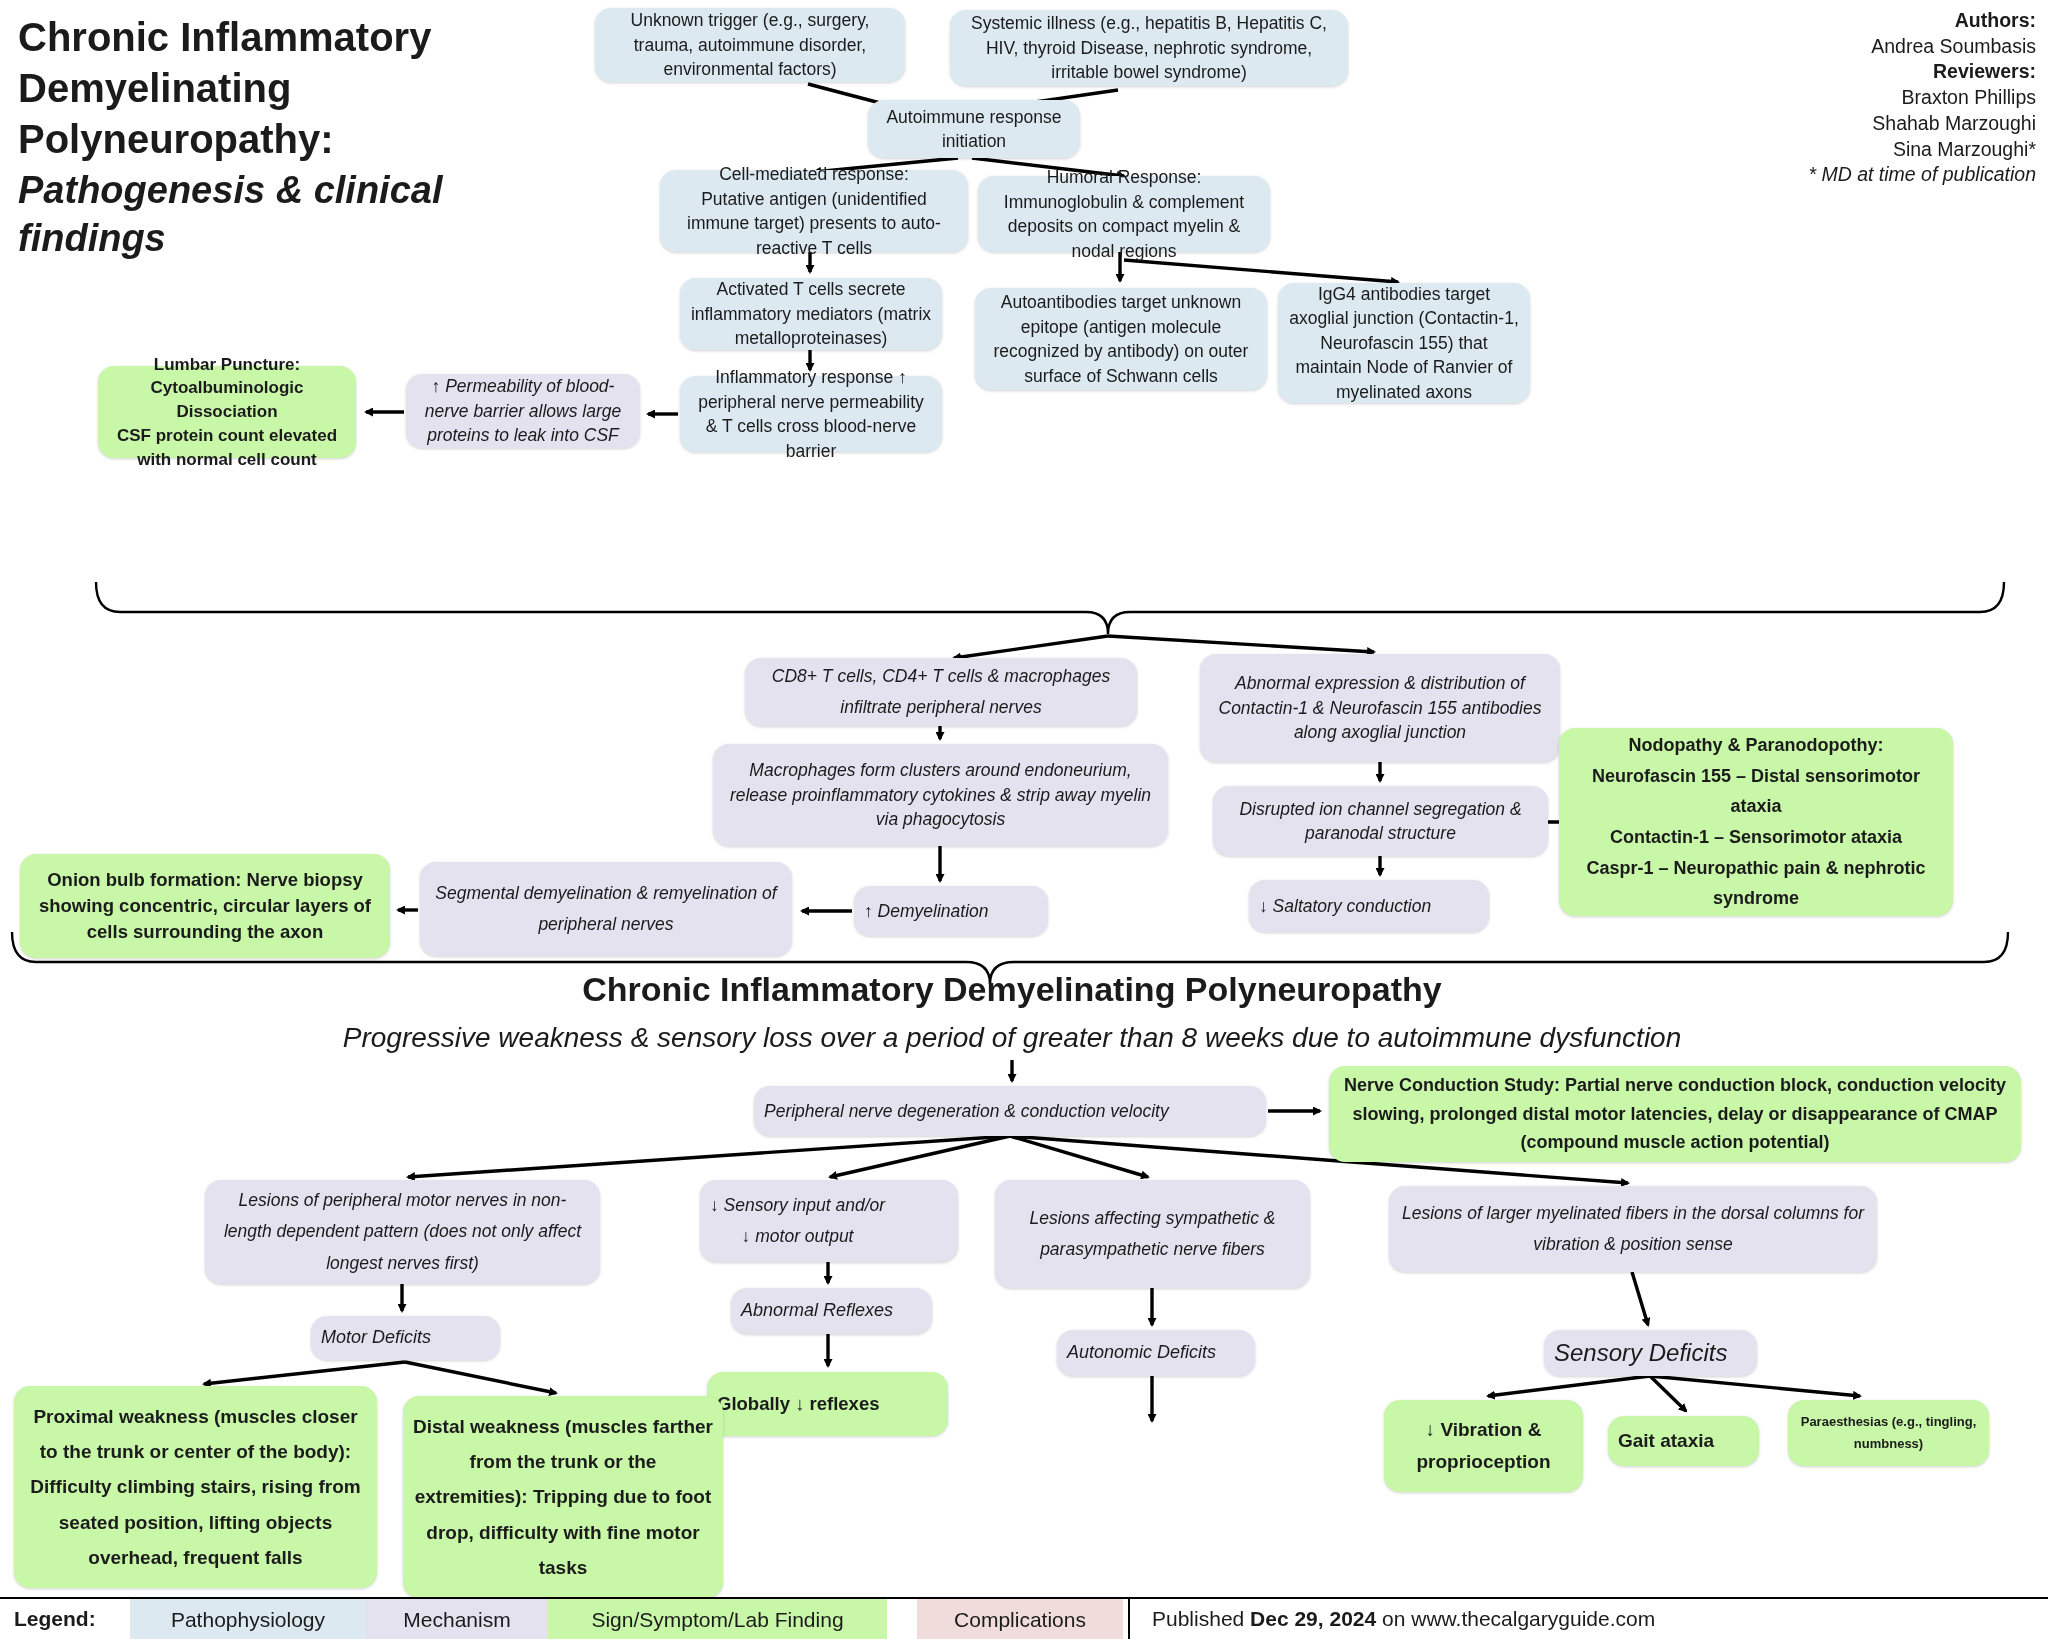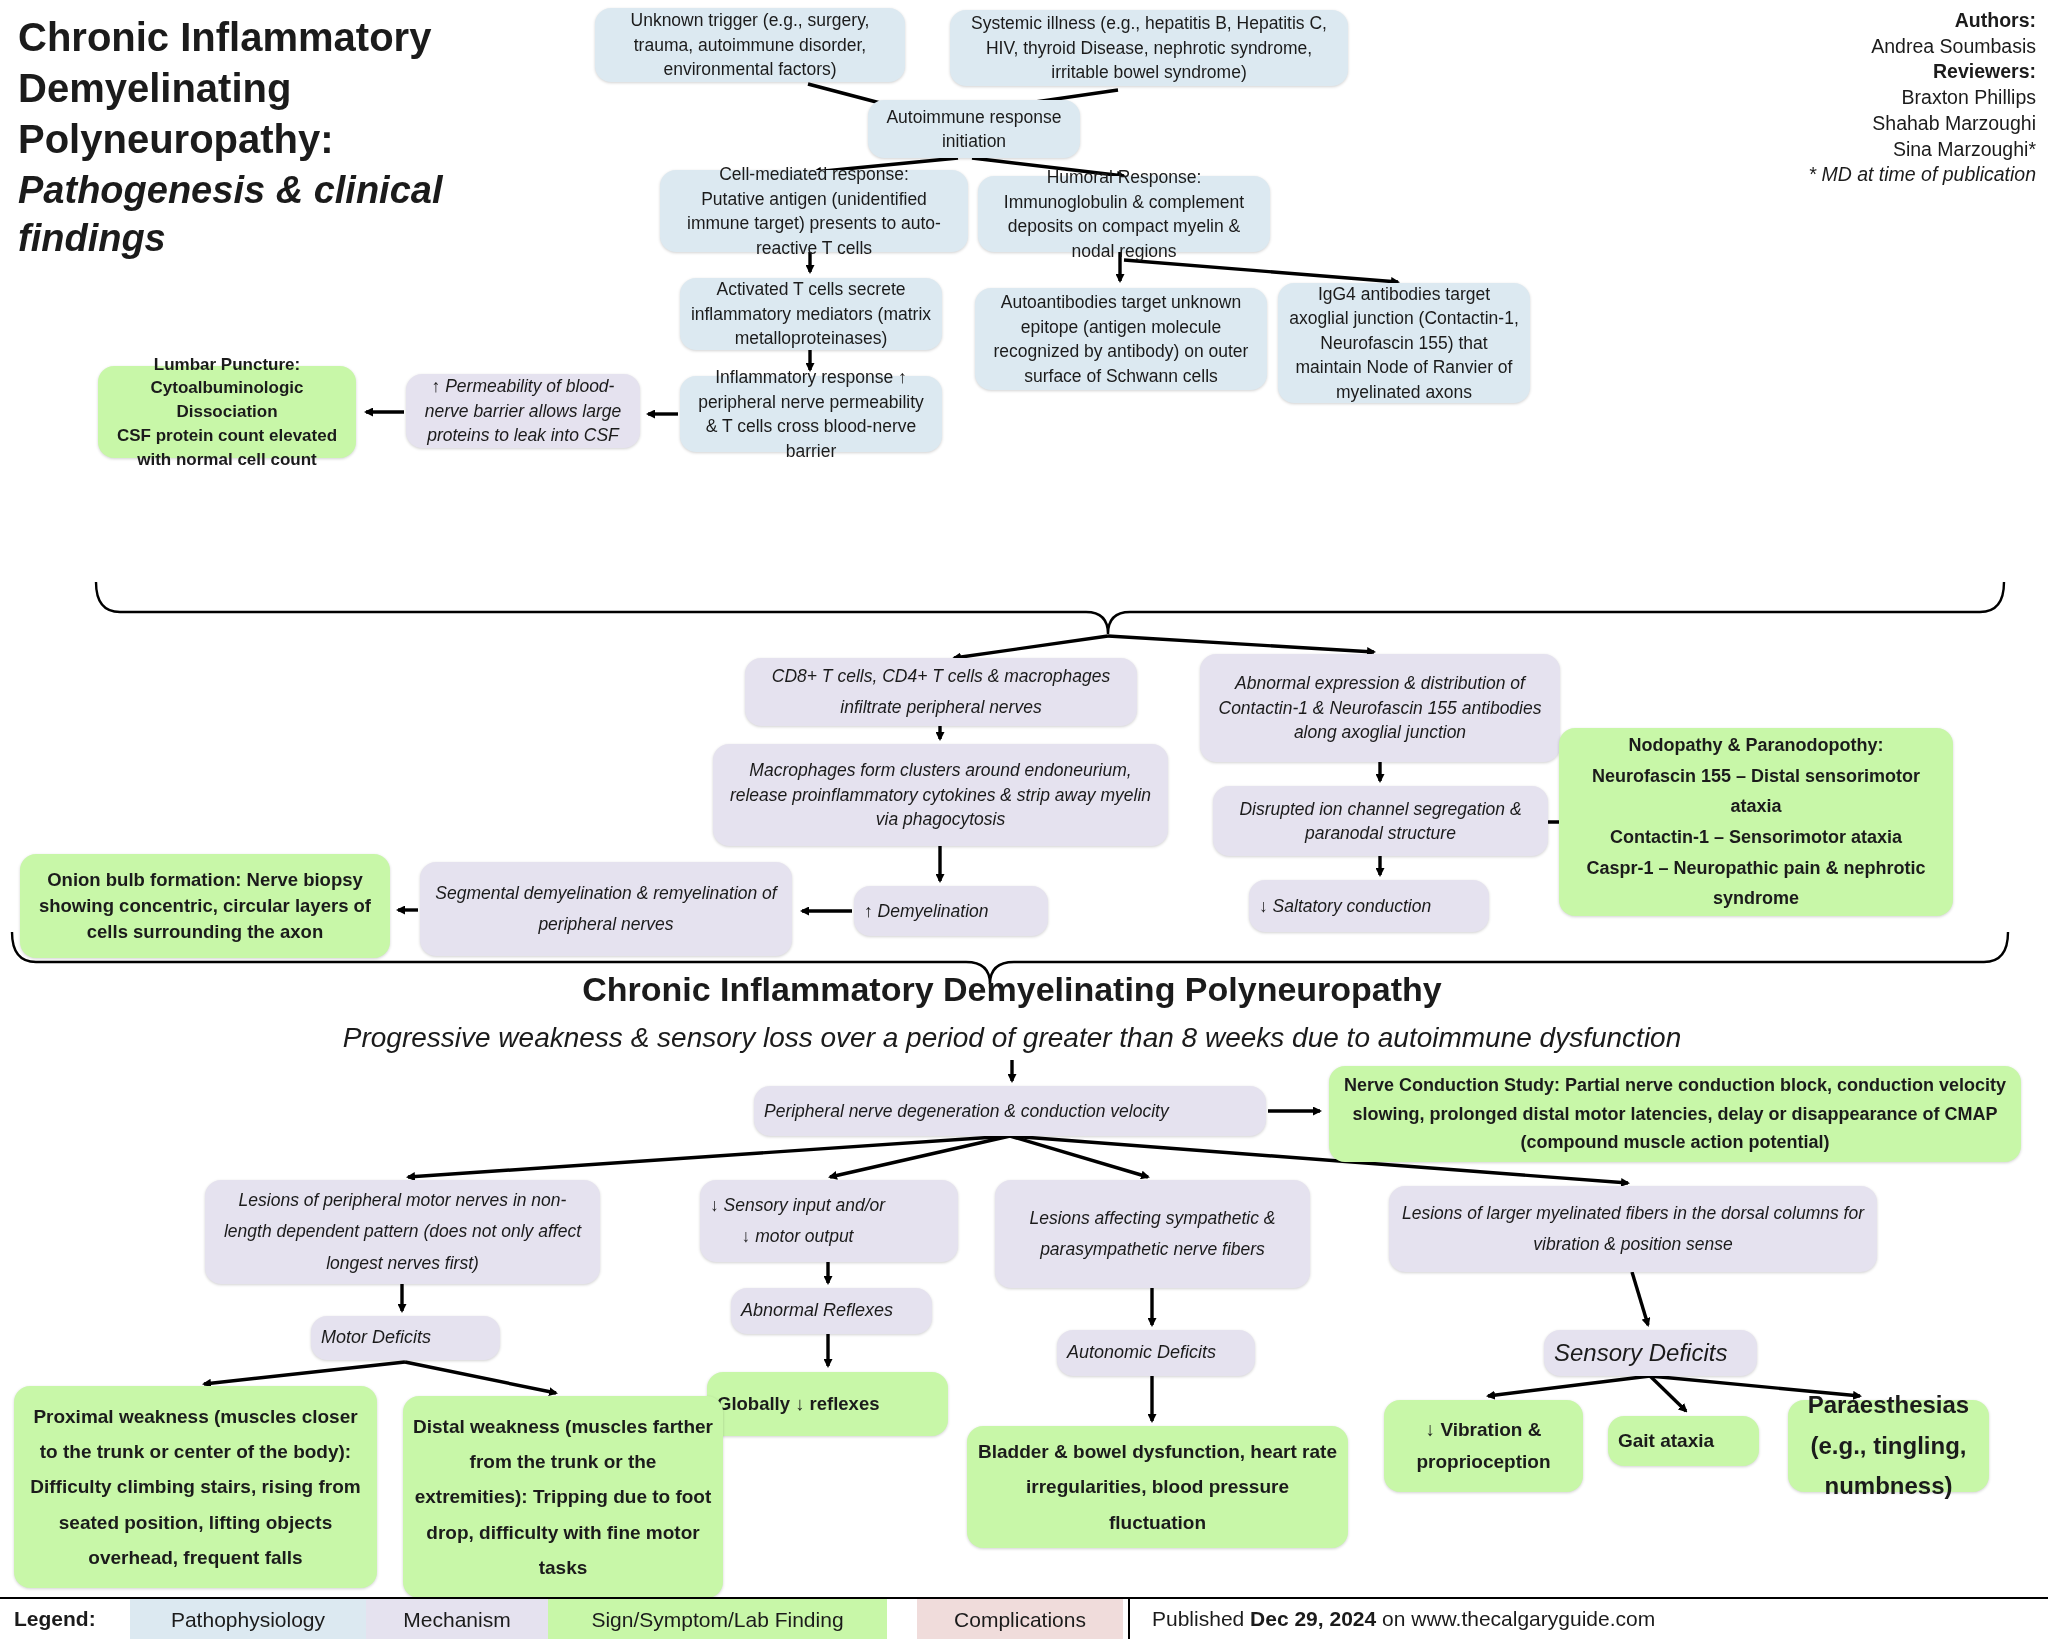--- a/index.html
+++ b/index.html
@@ -215,30 +215,27 @@
   <div class="node lav" style="left:1544px;top:1330px;width:213px;height:46px;font-size:24px;">
       <span>Sensory Deficits</span>
     </div>
 
   <div class="node green lh-big" style="left:14px;top:1386px;width:363px;height:202px;">
       <span>Proximal weakness (muscles closer to the trunk or center of the body): Difficulty climbing stairs, rising from seated position, lifting objects overhead, frequent falls</span>
     </div>
   <div class="node green lh-big" style="left:403px;top:1396px;width:320px;height:202px;">
       <span>Distal weakness (muscles farther from the trunk or the extremities): Tripping due to foot drop, difficulty with fine motor tasks</span>
     </div>
-  <div class="node green lh-big" style="left:967px;top:1426px;width:381px;height:122px;">
-      <span>Bladder &amp; bowel dysfunction, heart rate irregularities, blood pressure fluctuation</span>
-    </div>
   <div class="node green" style="left:1384px;top:1400px;width:199px;height:92px;font-size:19px;">
       <span style="line-height:1.7;">↓ Vibration &amp; proprioception</span>
     </div>
   <div class="node green" style="left:1608px;top:1416px;width:151px;height:50px;font-size:19px;">
       <span>Gait ataxia</span>
     </div>
-  <div class="node green" style="left:1788px;top:1400px;width:201px;height:92px;font-size:24px;">
+  <div class="node green" style="left:1788px;top:1400px;width:201px;height:66px;font-size:13px;">
       <span style="line-height:1.7;">Paraesthesias (e.g., tingling, numbness)</span>
     </div>
 
   <div class="legendbar">
     <div class="lbl">Legend:</div>
     <div class="swatch sw-blue">Pathophysiology</div>
     <div class="swatch sw-lav">Mechanism</div>
     <div class="swatch sw-green">Sign/Symptom/Lab Finding</div>
     <div class="swatch sw-pink">Complications</div>
     <div class="vdiv"></div>

